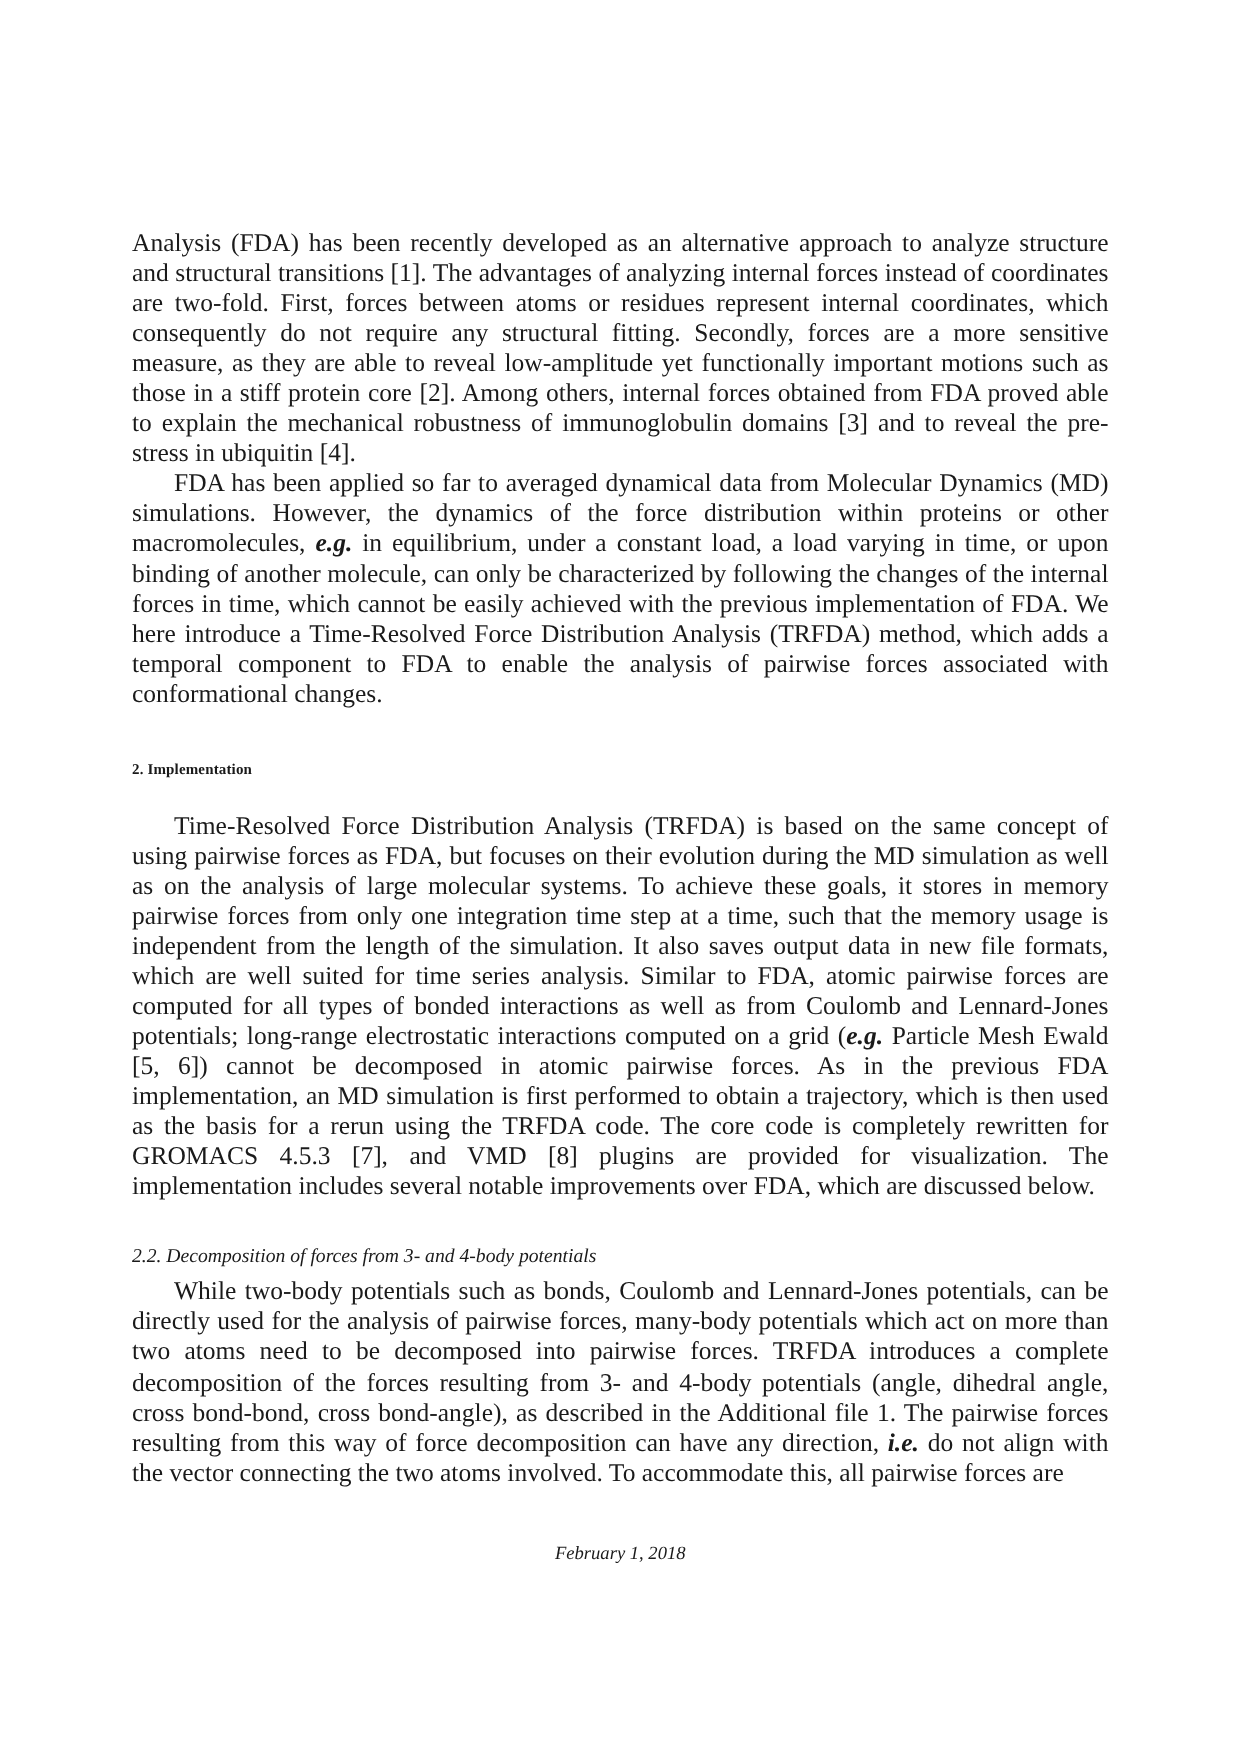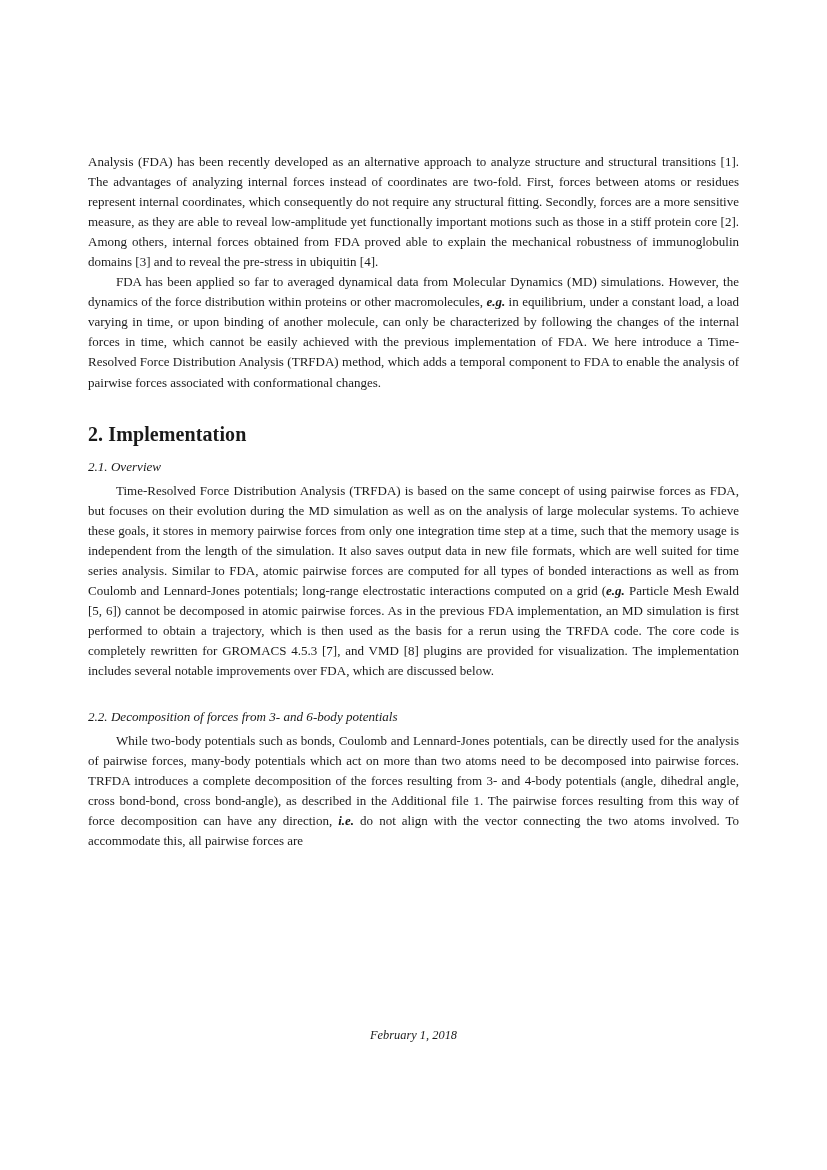--- a/index.html
+++ b/index.html
@@ -22,36 +22,36 @@
     overflow: hidden;
   }
   .content {
     position: absolute;
     left: 88px;
     top: 152px;
     width: 651px;
   }
   p.para {
     margin: 0;
-    font-size: 13px;
+    font-size: 17px;
     line-height: 20.05px;
     text-align: justify;
     text-justify: inter-word;
     text-indent: 0;
     hyphens: manual;
   }
   p.para + p.para {
     text-indent: 28px;
   }
   p.para.indent {
     text-indent: 28px;
   }
   h2.section {
     margin: 0;
-    font-size: 20px;
+    font-size: 10px;
     font-weight: bold;
     line-height: 20px;
     letter-spacing: 0.1px;
   }
   h3.subsection {
     margin: 0;
     font-size: 13.1px;
     font-weight: normal;
     font-style: italic;
     line-height: 20px;
@@ -82,29 +82,28 @@
     <p class="para"><span>Analysis (FDA) has been recently developed as an alternative approach to analyze structure and structural transitions [1]. The advantages of analyzing internal forces instead of coordinates are two-fold. First, forces between atoms or residues represent internal coordinates, which consequently do not require any structural fitting. Secondly, forces are a more sensitive measure, as they are able to reveal low-amplitude yet functionally important motions such as those in a stiff protein core [2]. Among others, internal forces obtained from FDA proved able to explain the mechanical robustness of immunoglobulin domains [3] and to reveal the pre-stress in ubiquitin [4].</span></p>
 
     <p class="para"><span>FDA has been applied so far to averaged dynamical data from Molecular Dynamics (MD) simulations. However, the dynamics of the force distribution within proteins or other macromolecules, </span><i>e.g.</i><span> in equilibrium, under a constant load, a load varying in time, or upon binding of another molecule, can only be characterized by following the changes of the internal forces in time, which cannot be easily achieved with the previous implementation of FDA. We here introduce a Time-Resolved Force Distribution Analysis (TRFDA) method, which adds a temporal component to FDA to enable the analysis of pairwise forces associated with conformational changes.</span></p>
 
     <div class="sec-gap-before"></div>
 
     <h2 class="section">2.  Implementation</h2>
 
     <div class="sec-gap-after"></div>
 
-    <h3 class="subsection">2.1.  Overview</h3>
 
     <div class="sub-gap-after"></div>
 
     <p class="para indent"><span>Time-Resolved Force Distribution Analysis (TRFDA) is based on the same concept of using pairwise forces as FDA, but focuses on their evolution during the MD simulation as well as on the analysis of large molecular systems. To achieve these goals, it stores in memory pairwise forces from only one integration time step at a time, such that the memory usage is independent from the length of the simulation. It also saves output data in new file formats, which are well suited for time series analysis. Similar to FDA, atomic pairwise forces are computed for all types of bonded interactions as well as from Coulomb and Lennard-Jones potentials; long-range electrostatic interactions computed on a grid (</span><i>e.g.</i><span> Particle Mesh Ewald [5, 6]) cannot be decomposed in atomic pairwise forces. As in the previous FDA implementation, an MD simulation is first performed to obtain a trajectory, which is then used as the basis for a rerun using the TRFDA code. The core code is completely rewritten for GROMACS 4.5.3 [7], and VMD [8] plugins are provided for visualization. The implementation includes several notable improvements over FDA, which are discussed below.</span></p>
 
     <div class="sub-gap-before"></div>
 
-    <h3 class="subsection">2.2.  Decomposition of forces from 3- and 6-body potentials</h3>
+    <h3 class="subsection">2.2.  Decomposition of forces from 3- and 4-body potentials</h3>
 
     <div class="sub-gap-after"></div>
 
     <p class="para indent"><span>While two-body potentials such as bonds, Coulomb and Lennard-Jones potentials, can be directly used for the analysis of pairwise forces, many-body potentials which act on more than two atoms need to be decomposed into pairwise forces. TRFDA introduces a complete decomposition of the forces resulting from 3- and 4-body potentials (angle, dihedral angle, cross bond-bond, cross bond-angle), as described in the Additional file 1. The pairwise forces resulting from this way of force decomposition can have any direction, </span><i>i.e.</i><span> do not align with the vector connecting the two atoms involved. To accommodate this, all pairwise forces are</span></p>
 
   </div>
 
   <div class="footer">February 1, 2018</div>
 
 </div>

